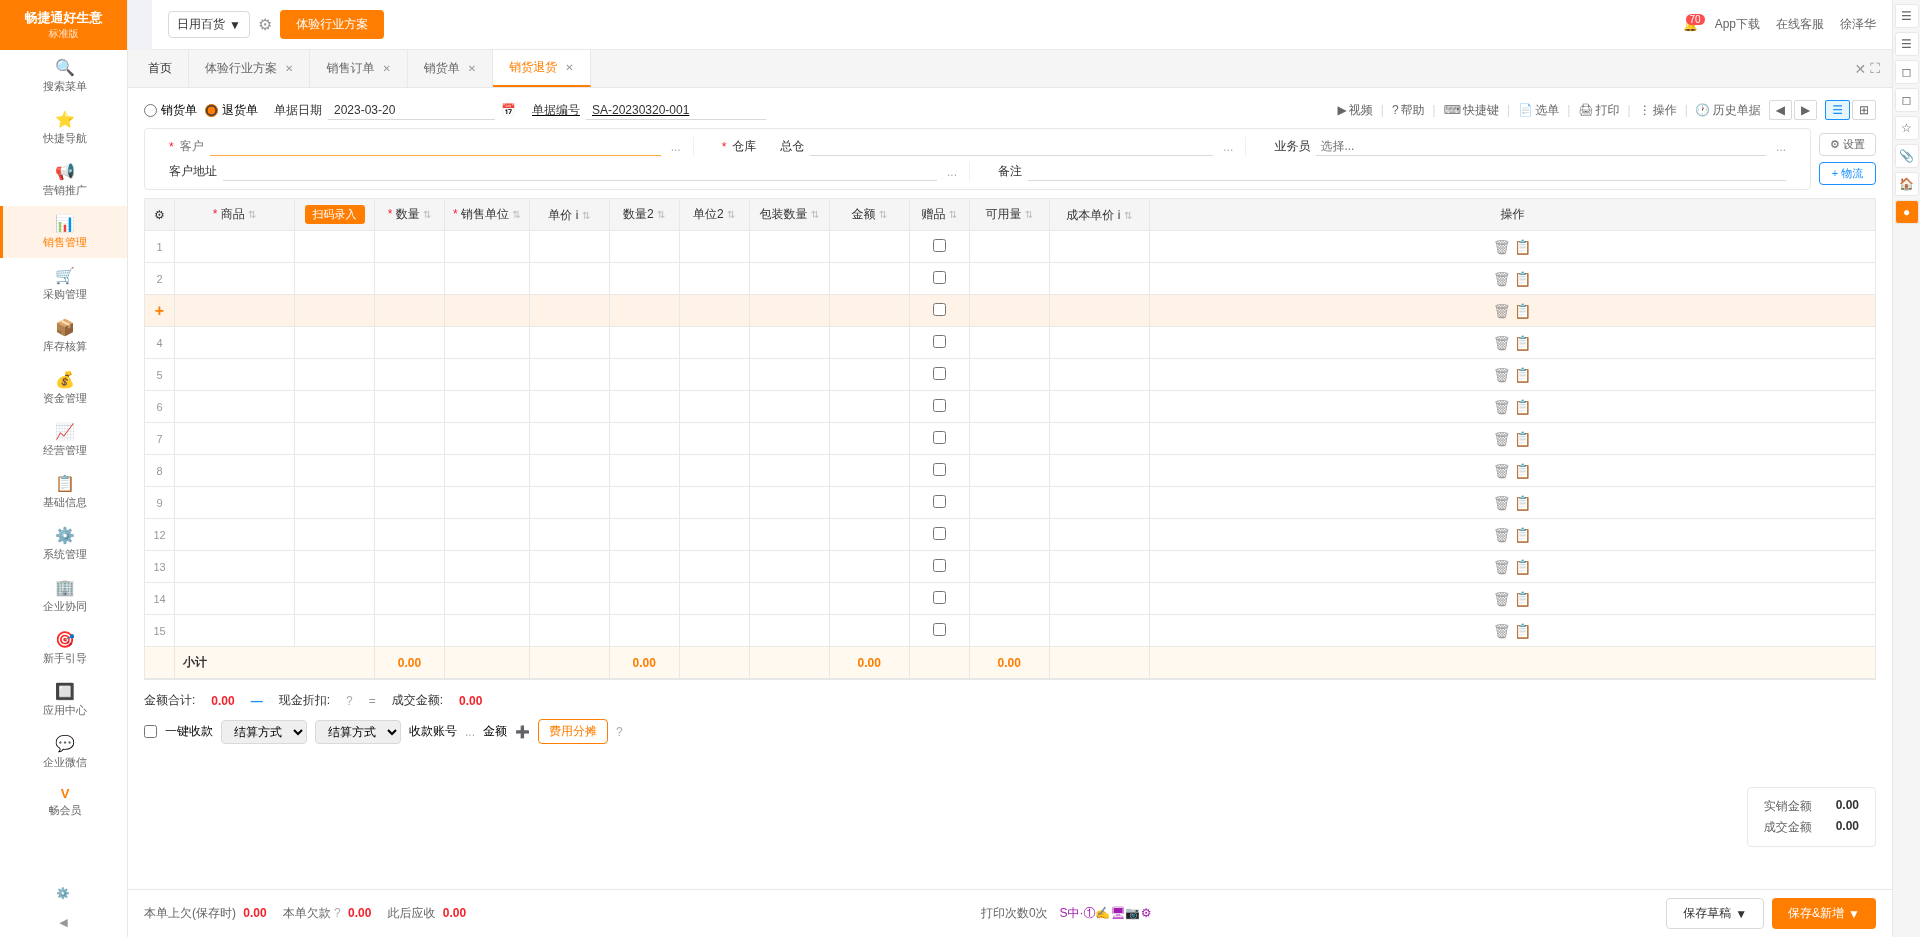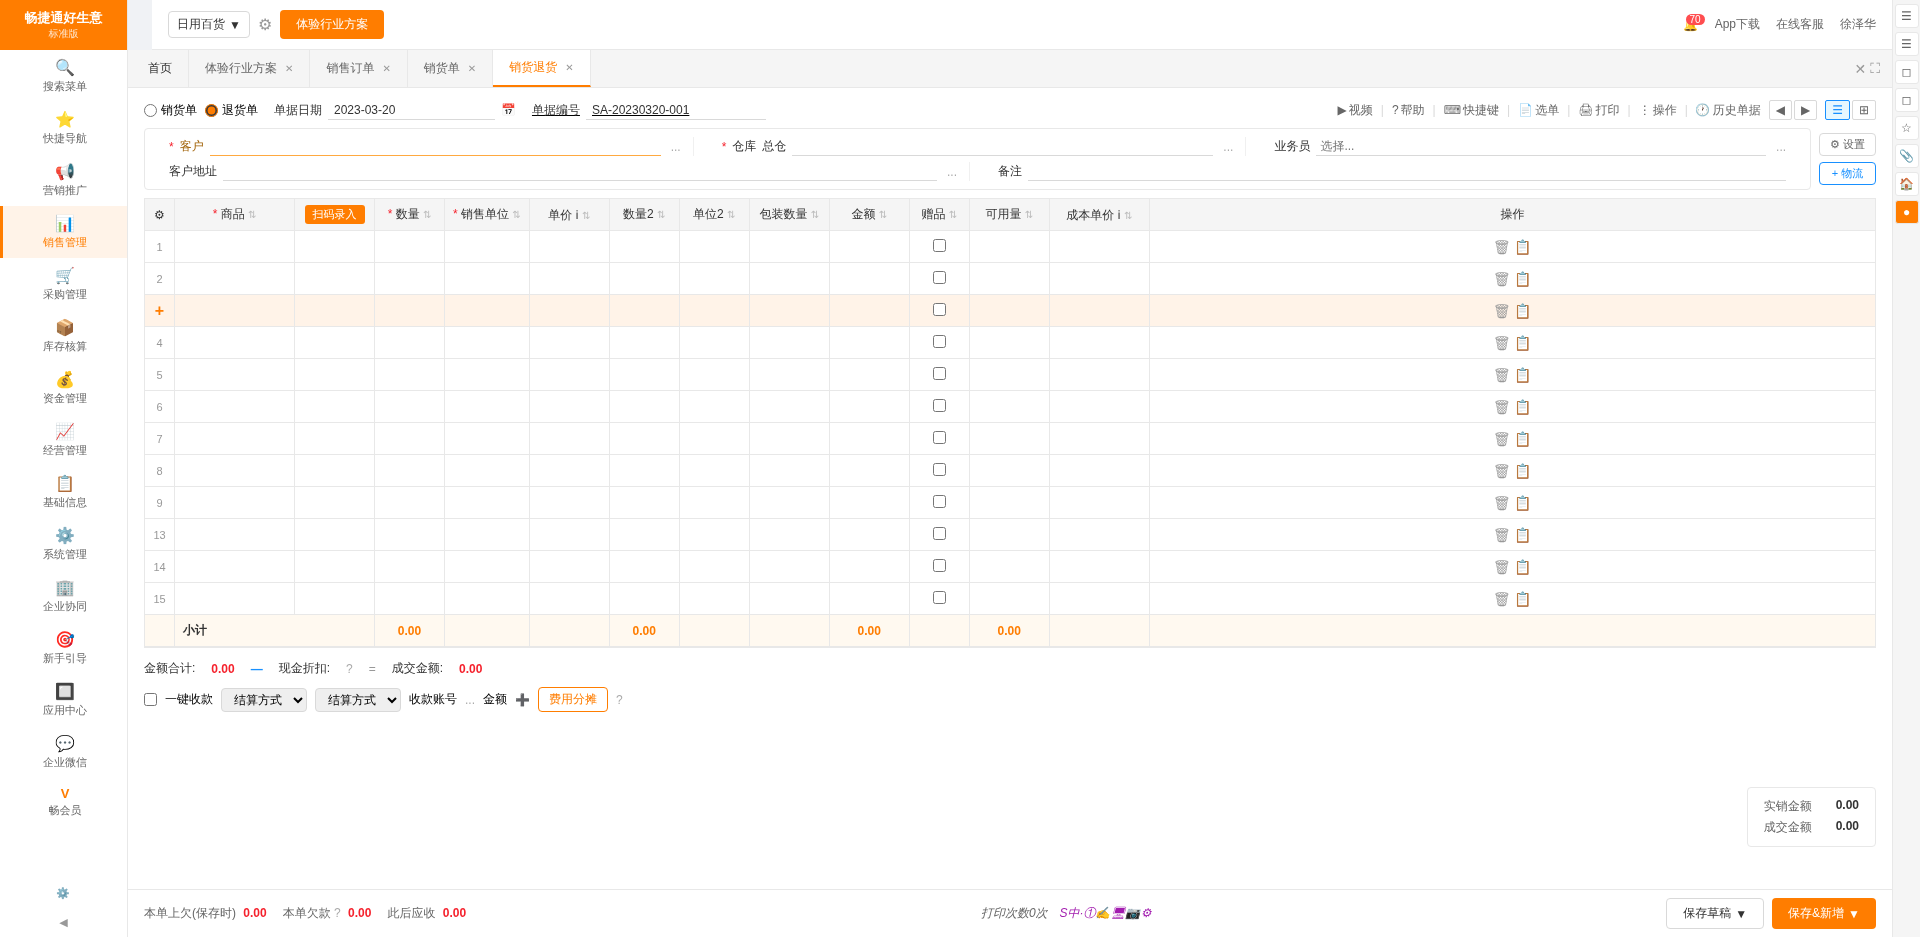--- a/index.html
+++ b/index.html
@@ -75,21 +75,21 @@
     .equals-icon { color: #999; }
     .payment-row { display: flex; align-items: center; gap: 8px; font-size: 12px; margin-top: 6px; }
     .payment-checkbox { accent-color: #ff7d00; }
     .payment-select { border: 1px solid #d9d9d9; border-radius: 4px; padding: 3px 8px; font-size: 12px; }
     .payment-dots { color: #aaa; cursor: pointer; }
     .fee-btn { background: #fff; border: 1px solid #ff7d00; color: #ff7d00; border-radius: 4px; padding: 3px 10px; font-size: 12px; cursor: pointer; }
 
     
     .footer-bar { background: #fff; border-top: 1px solid #e8e8e8; padding: 8px 16px; display: flex; align-items: center; justify-content: space-between; flex-shrink: 0; }
     .footer-info { display: flex; gap: 16px; font-size: 12px; color: #666; }
-    .footer-tools { display: flex; align-items: center; gap: 4px; font-style: italic; }
+    .footer-tools { display: flex; align-items: center; gap: 4px; }
     .footer-btns { display: flex; gap: 8px; }
     .save-draft-btn { border: 1px solid #d9d9d9; border-radius: 4px; padding: 6px 16px; font-size: 12px; cursor: pointer; background: #fff; color: #333; display: flex; align-items: center; gap: 4px; }
     .save-new-btn { background: #ff7d00; color: #fff; border: none; border-radius: 4px; padding: 6px 16px; font-size: 12px; cursor: pointer; display: flex; align-items: center; gap: 4px; }
 
     
     .right-summary { position: absolute; right: 16px; bottom: 90px; background: #fff; border: 1px solid #e8e8e8; border-radius: 4px; padding: 8px 16px; font-size: 12px; }
     .summary-row { display: flex; justify-content: space-between; gap: 24px; padding: 2px 0; }
     .summary-label { color: #666; }
     .summary-value { color: #333; font-weight: bold; }
 
@@ -313,28 +313,28 @@
             <button class="view-btn">⊞</button>
           </div>
         </div>
       </div>
 
       <div style="display:flex; align-items:stretch; margin-bottom:8px; gap:8px;">
         <div style="flex:1; border:1px solid #e8e8e8; border-radius:4px; padding:8px 12px; display:flex; flex-direction:column; gap:6px;">
           <div style="display:flex; align-items:center; gap:8px;">
             <div class="field-group" style="flex:1; display:flex; align-items:center; gap:6px;">
               <span class="required-star">*</span>
-              <label style="color:#a16207;font-size:12px;">客户</label>
+              <label style="color:#737373;font-size:12px;">客户</label>
               <input class="field-input" type="text" style="flex: 1 1 0%; border-top: none; border-right: none; border-left: none; border-image: initial; border-bottom: 1px solid rgb(255, 169, 64); padding: 2px 4px; font-size: 12px; outline: none; min-width: 80px;">
               <span class="field-dots">...</span>
             </div>
             <div class="field-group" style="flex:1; display:flex; align-items:center; gap:6px; padding-left:20px;">
               <span class="required-star">*</span>
               <label style="color:#333;font-size:12px;">仓库</label>
-              <span style="font-size:12px;color:#333;">总仓</span>
+              <span style="font-size:12px;color:#333;margin-left:18px;">总仓</span>
               <input class="field-input" type="text" style="flex: 1 1 0%; border-top: none; border-right: none; border-left: none; border-image: initial; border-bottom: 1px solid rgb(217, 217, 217); padding: 2px 4px; font-size: 12px; outline: none;">
               <span class="field-dots">...</span>
             </div>
             <div class="field-group" style="flex:1; display:flex; align-items:center; gap:6px; padding-left:20px;">
               <label style="color:#333;font-size:12px;">业务员</label>
               <input class="field-input" type="text" style="flex: 1 1 0%; border-top: none; border-right: none; border-left: none; border-image: initial; border-bottom: 1px solid rgb(217, 217, 217); padding: 2px 4px; font-size: 12px; outline: none;" placeholder="选择...">
               <span class="field-dots">...</span>
             </div>
           </div>
           <div style="display:flex; align-items:flex-end; gap:8px;">
@@ -626,20 +626,43 @@
         <input type="checkbox" style="">
       </td>
       <td></td>
       <td></td>
       <td>
         <button class="row-action-btn">🗑</button>
         <button class="row-action-btn">📋</button>
       </td>
     </tr>
               <tr>
+      <td style="color:#999;font-size:11px;">12</td>
+      <td>
+        
+      </td>
+      <td></td>
+      <td></td>
+      <td></td>
+      <td></td>
+      <td></td>
+      <td></td>
+      <td></td>
+      <td></td>
+      <td class="checkbox-cell">
+        <input type="checkbox" style="">
+      </td>
+      <td></td>
+      <td></td>
+      <td>
+        <button class="row-action-btn">🗑</button>
+        <button class="row-action-btn">📋</button>
+      </td>
+    </tr>
+              <tr>
       <td style="color:#999;font-size:11px;">13</td>
       <td>
         
       </td>
       <td></td>
       <td></td>
       <td></td>
       <td></td>
       <td></td>
       <td></td>

